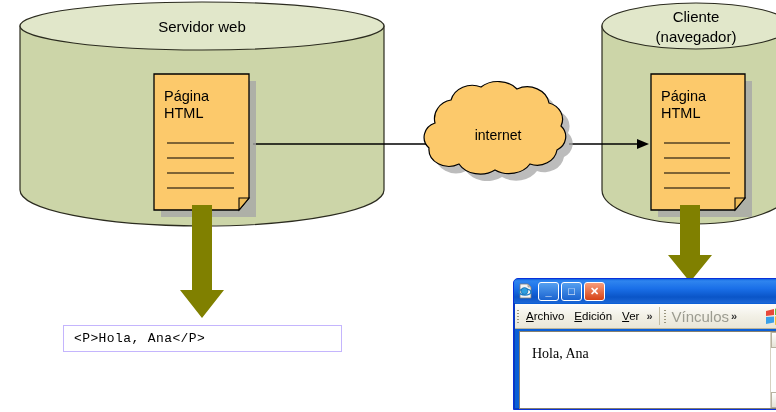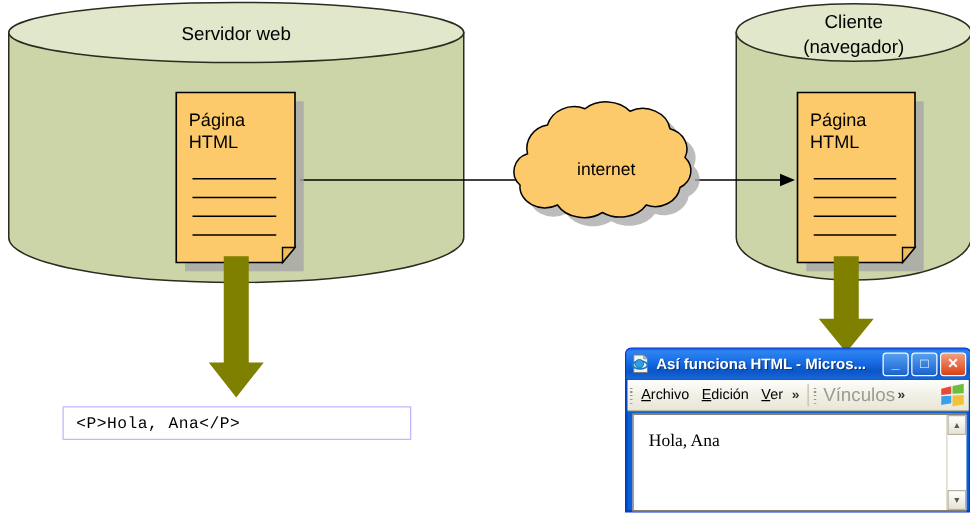--- a/index.html
+++ b/index.html
@@ -9,21 +9,21 @@
   }
   body {
     width: 776px;
     height: 412px;
     position: relative;
     overflow: hidden;
     font-family: "Liberation Sans", sans-serif;
   }
   .stage {
     position: absolute;
-    left: 4px; top: 0;
+    left: 17px; top: 0;
     width: 636px;
     height: 412px;
   }
   svg.diagram {
     position: absolute;
     left: 0; top: 0;
     width: 776px;
     height: 412px;
   }
   .cyl-label {
@@ -342,21 +342,20 @@
 
   <div class="browser-window">
 
     <div class="title-bar">
       <svg class="title-icon" viewBox="0 0 16 16">
         <path d="M2,1 L10,1 L13,4 L13,15 L2,15 Z" fill="#f4f4f4" stroke="#7a7a7a" stroke-width="0.8"></path>
         <path d="M10,1 L10,4 L13,4 Z" fill="#cfcfcf" stroke="#7a7a7a" stroke-width="0.6"></path>
         <ellipse cx="7" cy="9" rx="6" ry="3.1" fill="none" stroke="#1a7ec8" stroke-width="1.5"></ellipse>
         <circle cx="6.5" cy="8" r="3.4" fill="#2e9fe0" stroke="#1667a8" stroke-width="0.7"></circle>
       </svg>
-      <span class="title-text">Así funciona HTML - Micros...</span>
       <span class="win-buttons">
         <span class="win-btn min">_</span>
         <span class="win-btn max">□</span>
         <span class="win-btn close">✕</span>
       </span>
     </div>
 
     <div class="menu-bar">
       <span class="grip">
           <i></i>

